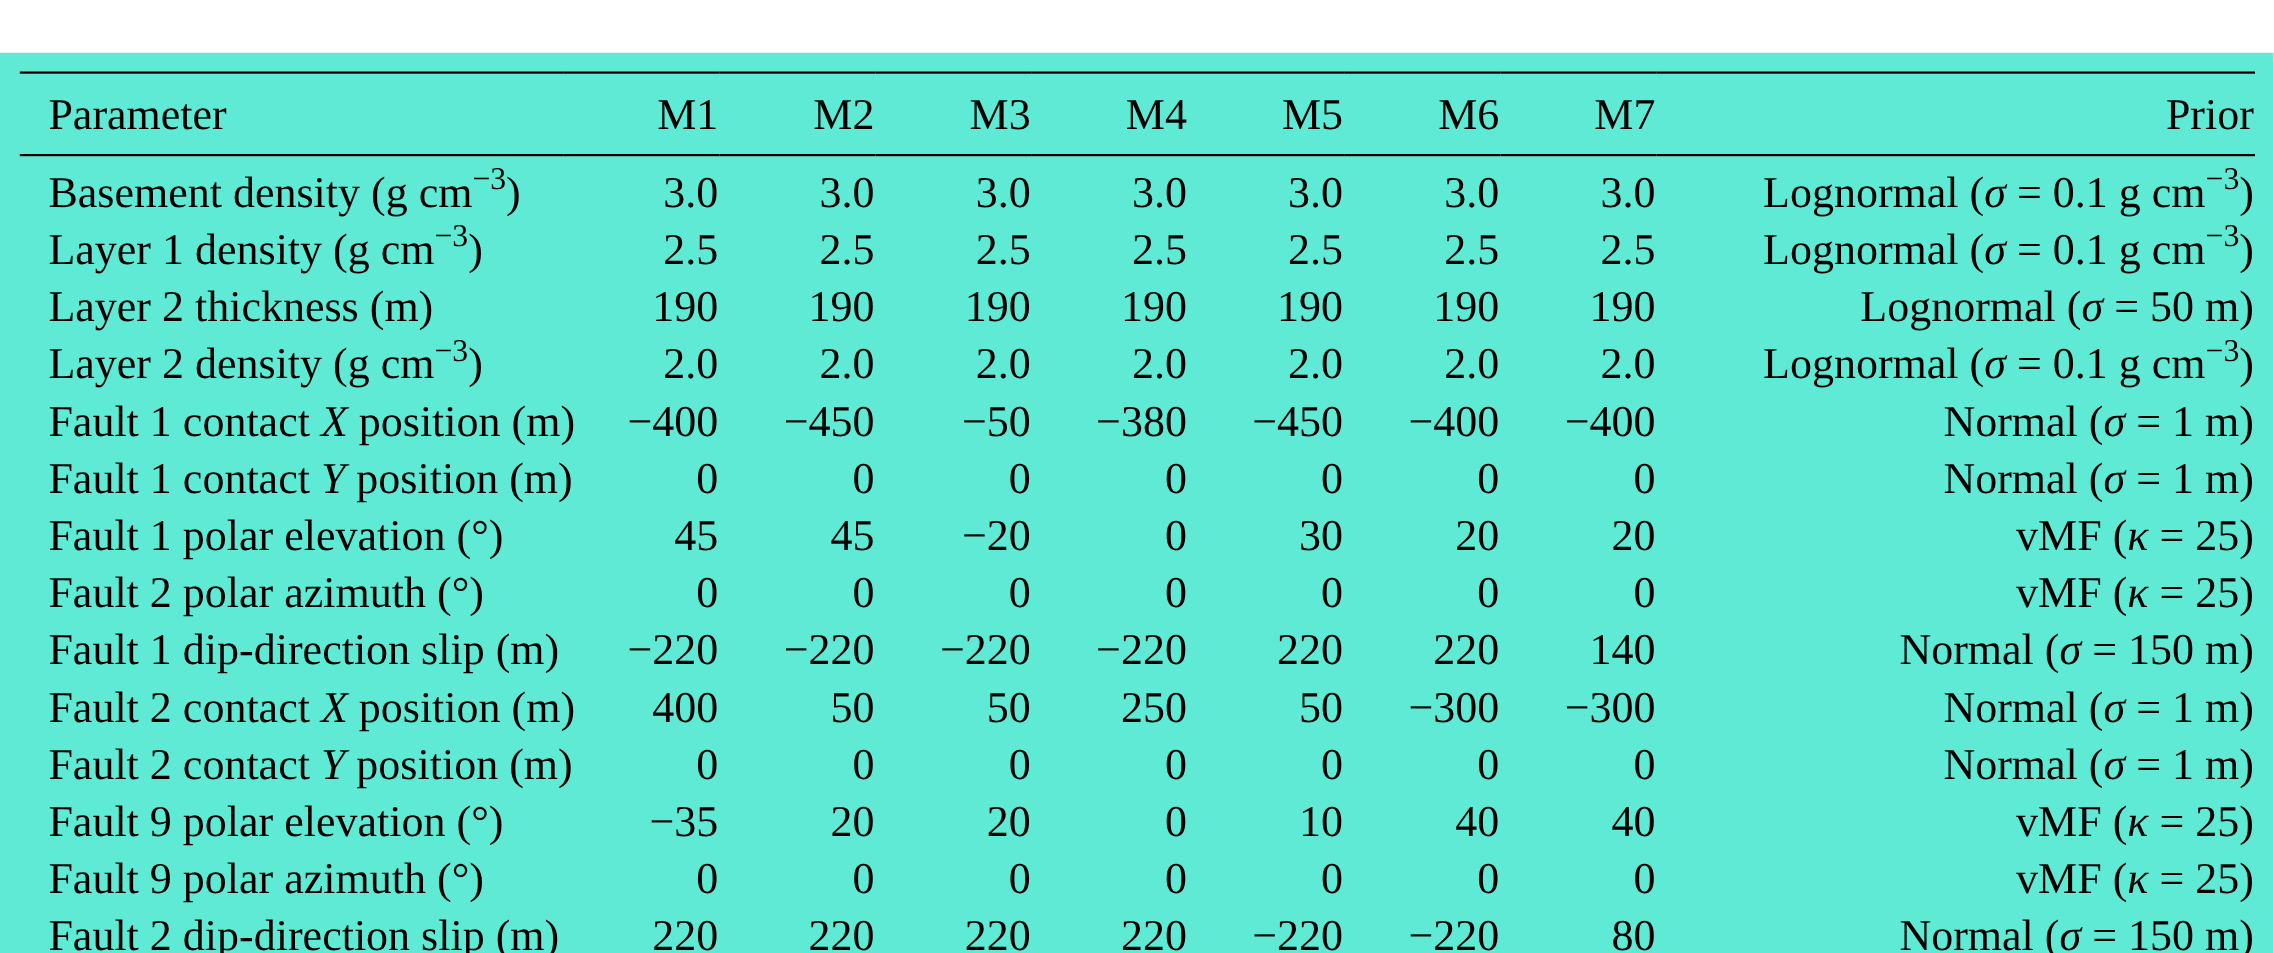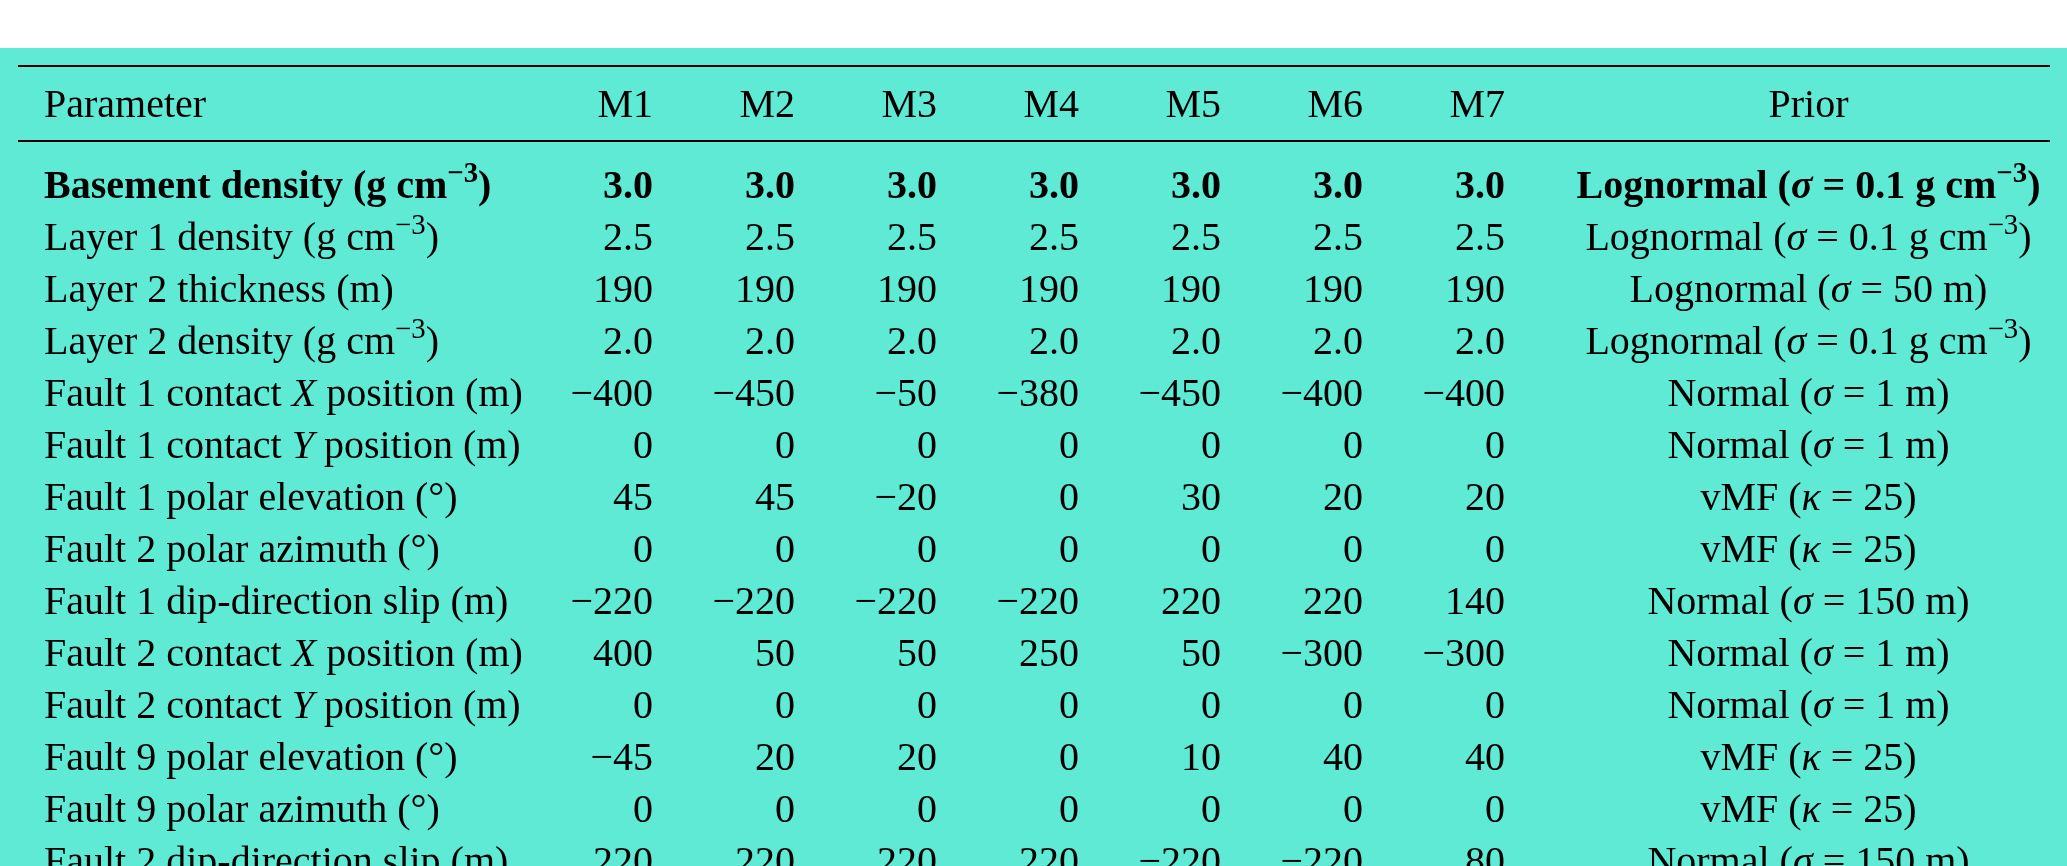--- a/index.html
+++ b/index.html
@@ -34,24 +34,24 @@
     vertical-align: middle;
     border-bottom: 2px solid #000;
     white-space: nowrap;
   }
   tbody td {
     height: 50px;
     line-height: 50px;
     vertical-align: middle;
     white-space: nowrap;
   }
-  tbody tr:first-child td { padding-top: 18px; font-weight: bold; }
+  tbody tr:first-child td { padding-top: 8px; }
   th.param, td.param { text-align: left; padding-left: 26px; }
   th.num,   td.num   { text-align: right; }
-  th.prior, td.prior { text-align: center; padding-left: 62px; }
+  th.prior, td.prior { text-align: right; padding-left: 62px; }
   sup {
     font-size: 72%;
     line-height: 0;
     vertical-align: baseline;
     position: relative;
     top: -0.55em;
   }
   i { font-style: italic; }
 </style>
 </head>
@@ -200,21 +200,21 @@
           <td class="num">0</td>
           <td class="num">0</td>
           <td class="num">0</td>
           <td class="num">0</td>
           <td class="num">0</td>
           <td class="num">0</td>
           <td class="prior">Normal (<i>σ</i> = 1 m)</td>
         </tr>
         <tr>
           <td class="param">Fault 9 polar elevation (°)</td>
-          <td class="num">−45</td>
+          <td class="num">−35</td>
           <td class="num">20</td>
           <td class="num">20</td>
           <td class="num">0</td>
           <td class="num">10</td>
           <td class="num">40</td>
           <td class="num">40</td>
           <td class="prior">vMF (<i>κ</i> = 25)</td>
         </tr>
         <tr>
           <td class="param">Fault 9 polar azimuth (°)</td>

